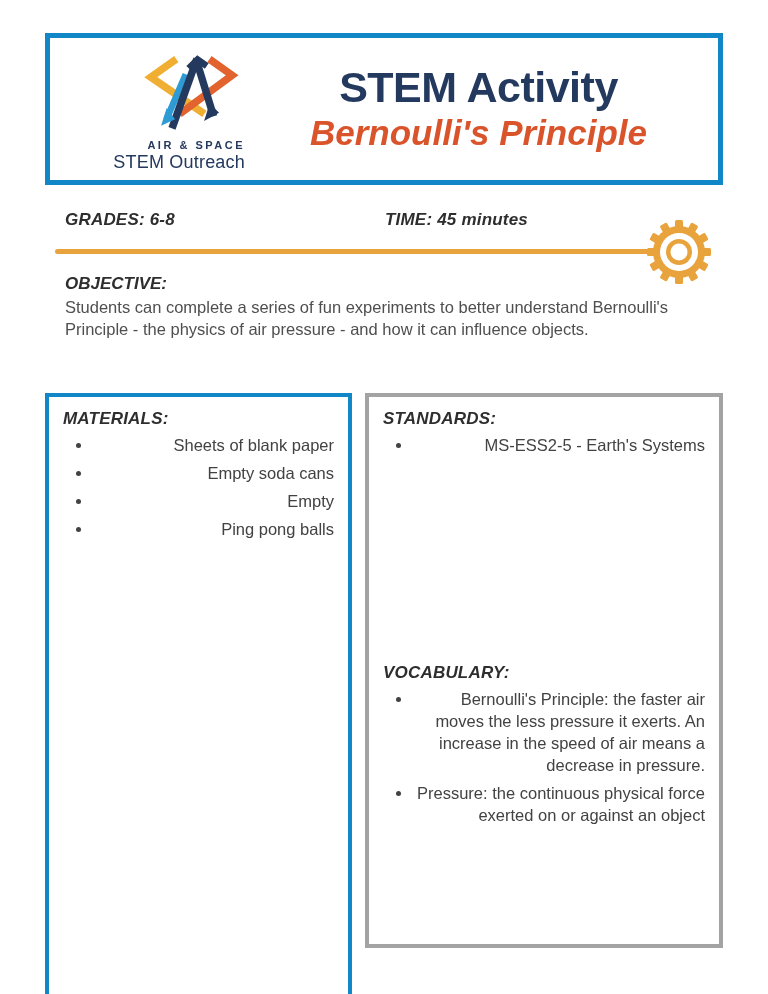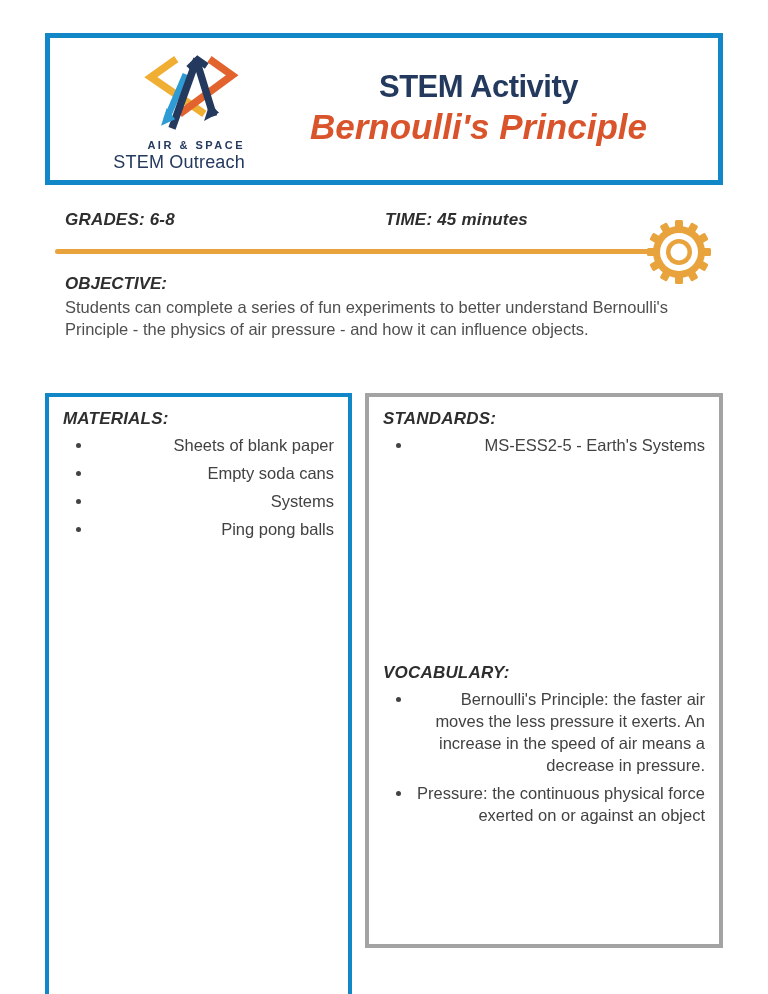--- a/index.html
+++ b/index.html
@@ -29,21 +29,21 @@
     letter-spacing: 2.5px; margin-top: 2px;
   }
   .logo-org2 {
     color: #24395E; font-size: 18px; font-weight: normal;
     letter-spacing: 0.2px; margin-top: 1px;
   }
   .title-block {
     flex: 1 1 auto; text-align: center; padding-right: 6px;
   }
   .doc-title {
-    color: #24395E; font-size: 31px; font-weight: bold;
+    color: #24395E; font-size: 43px; font-weight: bold;
     letter-spacing: -0.5px; line-height: 1.05;
   }
   .doc-subtitle {
     color: #D9532B; font-size: 35px; font-weight: bold; font-style: italic;
     letter-spacing: 0px; line-height: 1.1; margin-top: 4px;
   }
 
   
   .meta-grades { position: absolute; left: 65px;  top: 210px; }
   .meta-time   { position: absolute; left: 385px; top: 210px; }
@@ -149,21 +149,21 @@
 </span>
 
 <div class="objective-heading">OBJECTIVE:</div>
 <div class="objective-body">Students can complete a series of fun experiments to better understand Bernoulli's Principle - the physics of air pressure - and how it can influence objects.</div>
 
 <div class="materials-box">
   <div class="box-heading">MATERIALS:</div>
   <ul class="bullets">
     <li>Sheets of blank paper</li>
     <li>Empty soda cans</li>
-    <li>Systems</li>
+    <li>Empty</li>
     <li>Ping pong balls</li>
   </ul>
 </div>
 
 <div class="standards-box">
   <div class="standards-section">
     <div class="box-heading">STANDARDS:</div>
     <ul class="bullets">
       <li>MS-ESS2-5 - Earth's Systems</li>
     </ul>

